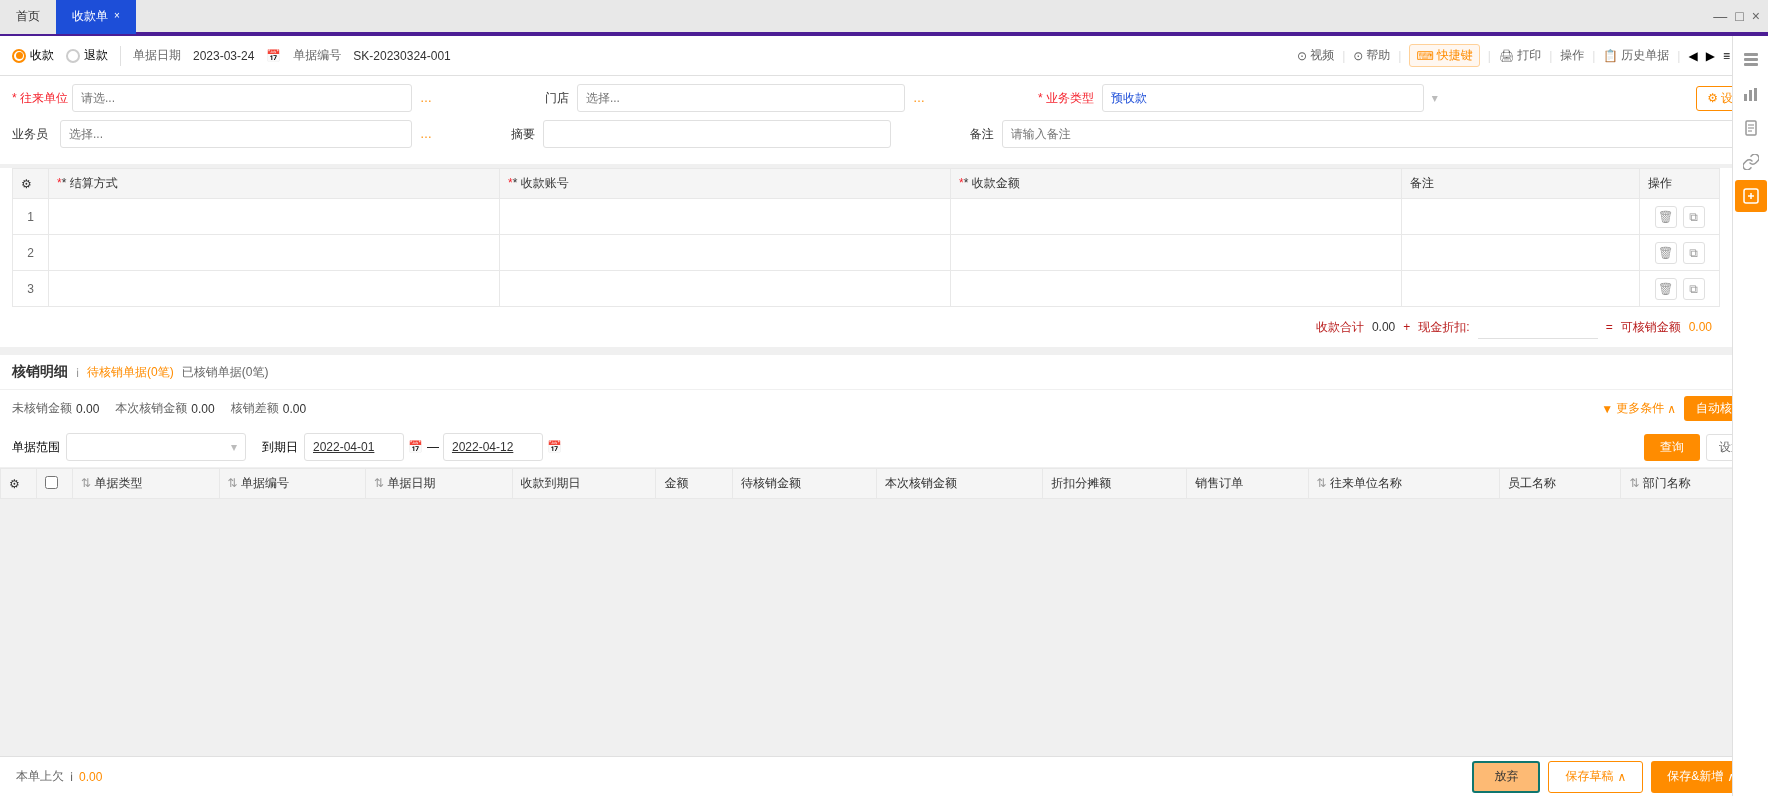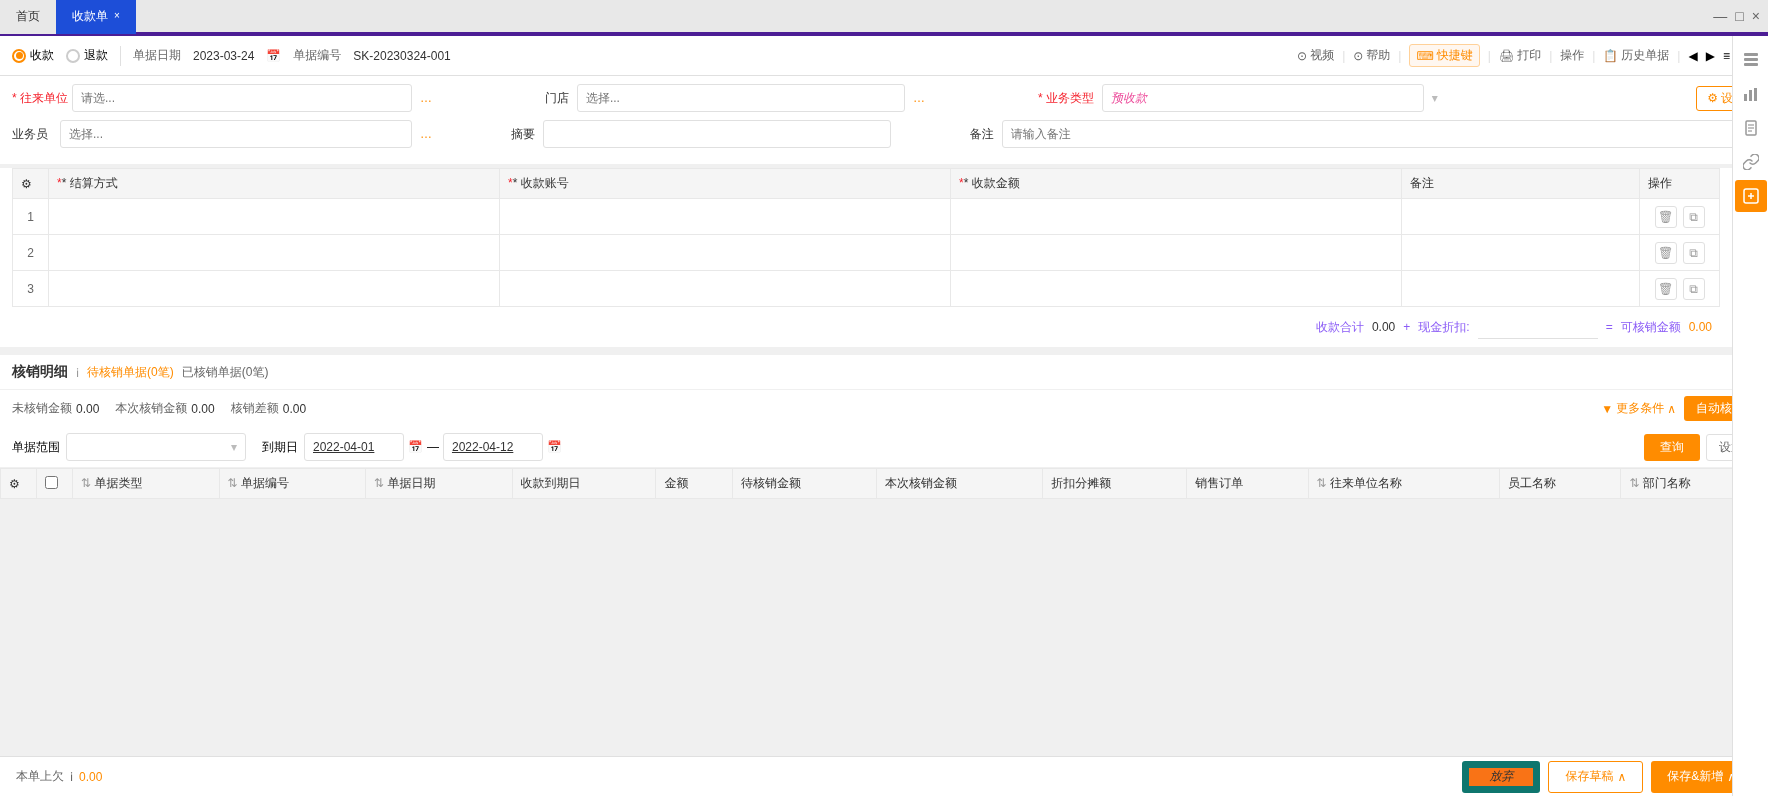--- a/index.html
+++ b/index.html
@@ -80,21 +80,21 @@
     .row-num { color: #666; text-align: center; width: 36px; }
     .col-op { width: 80px; text-align: center; }
     .op-icons { display: flex; gap: 6px; justify-content: center; }
     .op-icon { width: 22px; height: 22px; border: 1px solid #e0e0e0; border-radius: 3px; cursor: pointer; display: flex; align-items: center; justify-content: center; color: #999; font-size: 12px; }
 
     
     .table-footer {
       display: flex; align-items: center; justify-content: flex-end;
       padding: 8px 12px; gap: 8px; background: #fff;
     }
-    .footer-label { color: #8b5cf6; }
+    .footer-label { color: #b91c1c; }
     .footer-value { color: #333; }
     .footer-highlight { color: #ff8c00; }
     .footer-input { width: 120px; height: 24px; border: none; border-bottom: 1px solid #e0e0e0; outline: none; text-align: right; }
 
     
     .section-header {
       background: #fff; padding: 8px 12px;
       display: flex; align-items: center; gap: 8px;
       border-bottom: 1px solid #f0f0f0;
     }
@@ -145,21 +145,21 @@
     }
 
     
     .status-bar {
       position: fixed; bottom: 0; left: 0; right: 0;
       height: 40px; background: #fff; border-top: 1px solid #e0e0e0;
       display: flex; align-items: center; padding: 0 16px;
     }
     .status-left { display: flex; align-items: center; gap: 6px; color: #666; }
     .status-right { margin-left: auto; display: flex; gap: 8px; }
-    .btn-abandon { height: 32px; padding: 0 20px; border: 7px solid #0f766e; background: #f97316; color: #333; border-radius: 3px; cursor: pointer; font-style: italic; }
+    .btn-abandon { height: 32px; padding: 0 20px; border: 2px solid #0f766e; background: #fdba74; color: #333; border-radius: 3px; cursor: pointer; }
     .btn-save-draft { height: 32px; padding: 0 16px; border: 1px solid #ff8c00; background: #fff; color: #ff8c00; border-radius: 3px; cursor: pointer; display: flex; align-items: center; gap: 4px; }
     .btn-save-new { height: 32px; padding: 0 16px; background: #ff8c00; color: #fff; border: none; border-radius: 3px; cursor: pointer; display: flex; align-items: center; gap: 4px; }
 
     
     .right-sidebar {
       position: fixed; right: 0; top: 36px; bottom: 0;
       width: 36px; background: #fff; border-left: 1px solid #e0e0e0;
       display: flex; flex-direction: column; align-items: center; padding-top: 8px; gap: 2px;
     }
     .sidebar-icon { width: 32px; height: 32px; display: flex; align-items: center; justify-content: center; cursor: pointer; color: #666; border-radius: 3px; }
@@ -258,21 +258,21 @@
       <span class="field-label optional">门店</span>
       <div class="field-input" style="flex:1; margin-left:4px;">
         <input type="text" placeholder="选择..." style="">
       </div>
       <span class="field-ellipsis">…</span>
     </div>
     <div style="flex:0.2"></div>
     <div class="form-field" style="flex:2; max-width:400px;">
       <span class="field-label">* 业务类型</span>
       <div class="field-input" style="flex:1; margin-left:4px; color:#333;">
-        <span style="color:#ec4899;font-style:italic;">预收款</span>
+        <span style="color:#1d4ed8;">预收款</span>
       </div>
       <span class="field-dropdown chevron-down"></span>
     </div>
     <div style="flex:0.5"></div>
     <div class="settings-btn">
       <span>⚙</span>
       <span>设置</span>
     </div>
   </div>
 

